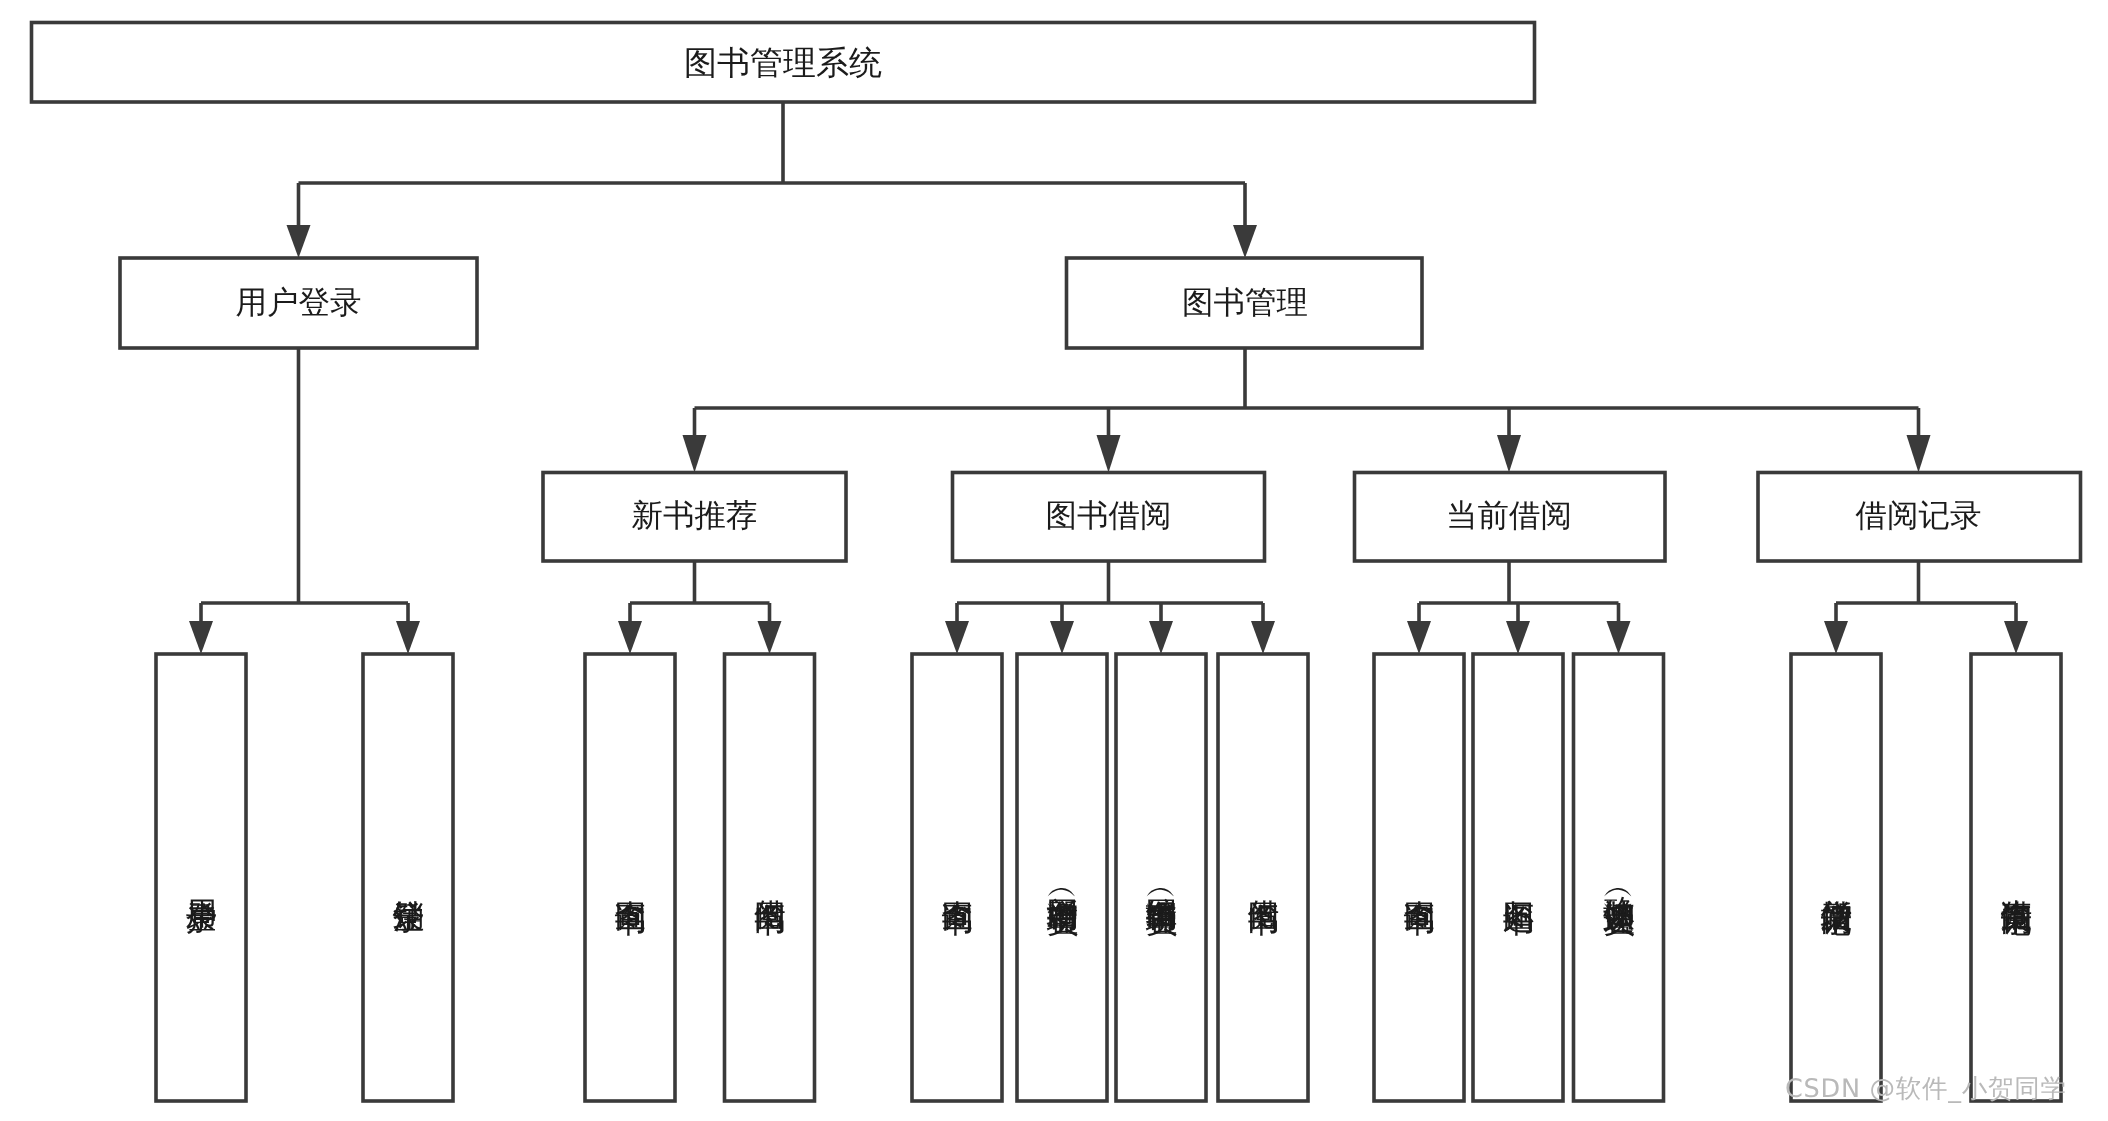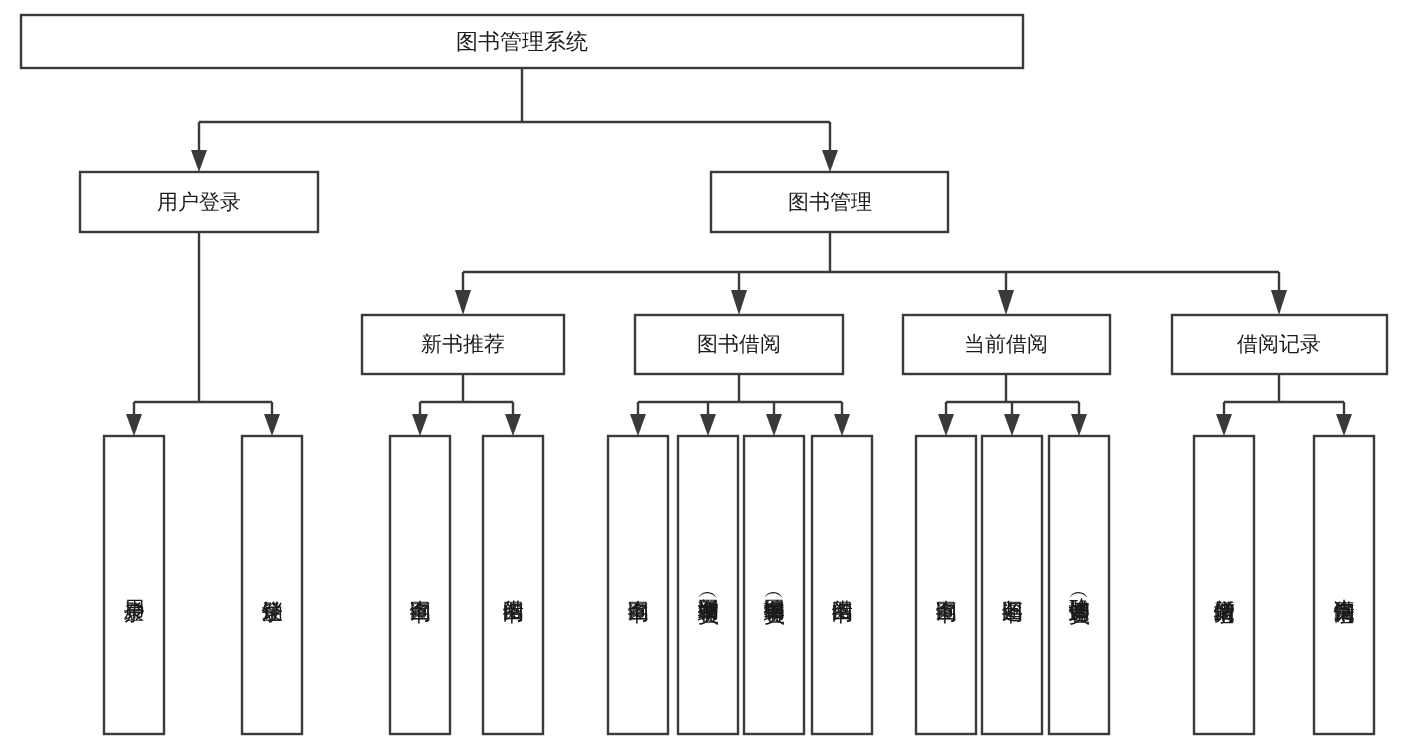--- a/index.html
+++ b/index.html
@@ -214,14 +214,15 @@
   <div class="leaf-label-wrap" style="left:744px; top:436px; width:60px; height:298px;">编辑图书（管理员）</div>
   <div class="leaf-label-wrap" style="left:812px; top:436px; width:60px; height:298px;">借阅图书</div>
 
   <div class="leaf-label-wrap" style="left:916px; top:436px; width:60px; height:298px;">查询图书</div>
   <div class="leaf-label-wrap" style="left:982px; top:436px; width:60px; height:298px;">归还图书</div>
   <div class="leaf-label-wrap" style="left:1049px; top:436px; width:60px; height:298px;">确认归还（管理员）</div>
 
   <div class="leaf-label-wrap" style="left:1194px; top:436px; width:60px; height:298px;">新增借阅记录</div>
   <div class="leaf-label-wrap" style="left:1314px; top:436px; width:60px; height:298px;">查询借阅记录</div>
 
+  <div class="watermark" style="left:1190px; top:714px;">CSDN @软件_小贺同学</div>
 
 </div>
 
 </body></html>

